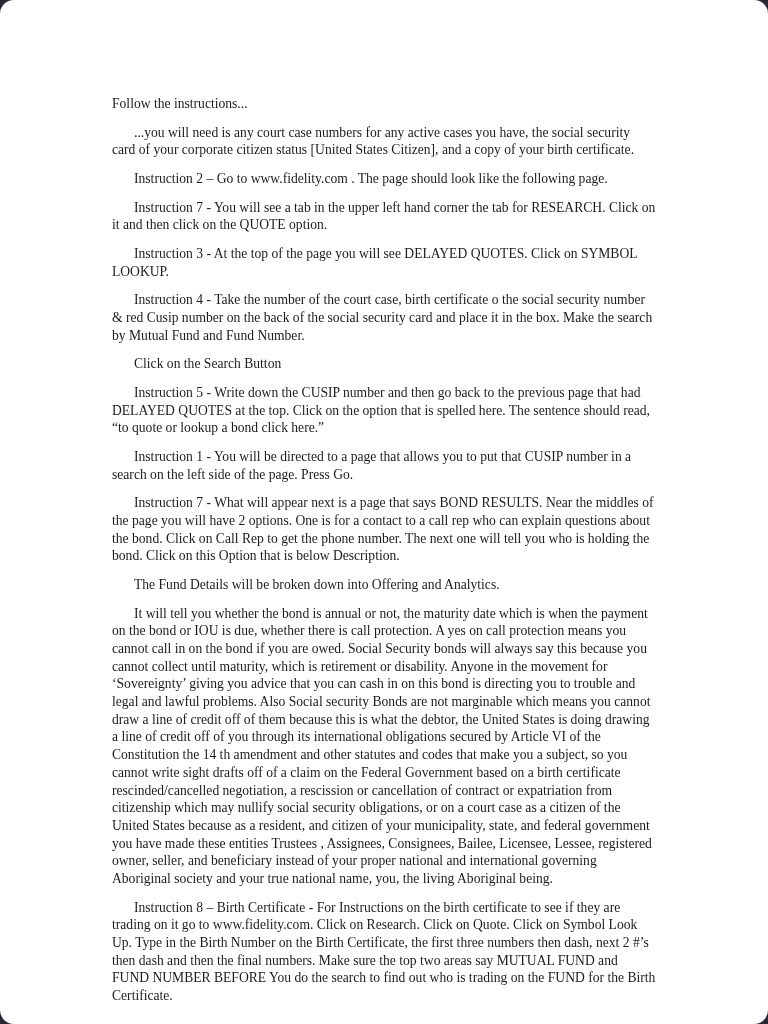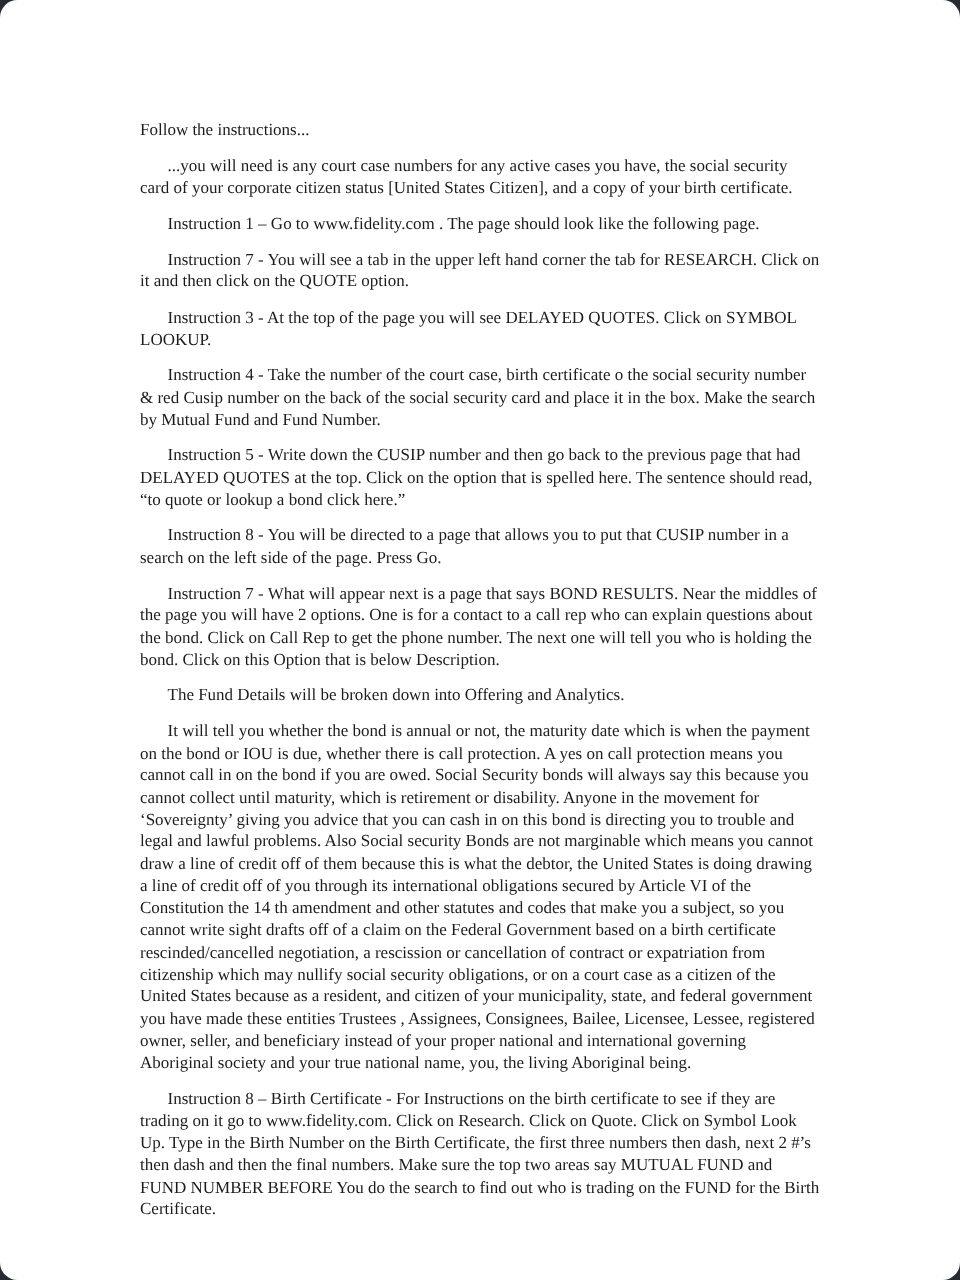--- a/index.html
+++ b/index.html
@@ -35,24 +35,25 @@
     text-indent: 0;
   }
 </style>
 </head>
 <body>
 
 <div class="page">
   <div class="doc-body">
     <p class="no-indent">Follow the instructions...</p>
     <p>...you will need is any court case numbers for any active cases you have, the social security card of your corporate citizen status [United States Citizen], and a copy of your birth certificate.</p>
-    <p>Instruction 1 – Go to www.fidelity.com . The page should look like the following page.</p>
+    <p>Instruction 2 – Go to www.fidelity.com . The page should look like the following page.</p>
     <p>Instruction 7 - You will see a tab in the upper left hand corner the tab for RESEARCH. Click on it and then click on the QUOTE option.</p>
     <p>Instruction 3 - At the top of the page you will see DELAYED QUOTES. Click on SYMBOL LOOKUP.</p>
     <p>Instruction 4 - Take the number of the court case, birth certificate o the social security number &amp; red Cusip number on the back of the social security card and place it in the box. Make the search by Mutual Fund and Fund Number.</p>
+    <p>Click on the Search Button</p>
     <p>Instruction 5 - Write down the CUSIP number and then go back to the previous page that had DELAYED QUOTES at the top. Click on the option that is spelled here. The sentence should read, “to quote or lookup a bond click here.”</p>
-    <p>Instruction 8 - You will be directed to a page that allows you to put that CUSIP number in a search on the left side of the page. Press Go.</p>
+    <p>Instruction 1 - You will be directed to a page that allows you to put that CUSIP number in a search on the left side of the page. Press Go.</p>
     <p>Instruction 7 - What will appear next is a page that says BOND RESULTS. Near the middles of the page you will have 2 options. One is for a contact to a call rep who can explain questions about the bond. Click on Call Rep to get the phone number. The next one will tell you who is holding the bond. Click on this Option that is below Description.</p>
     <p>The Fund Details will be broken down into Offering and Analytics.</p>
     <p>It will tell you whether the bond is annual or not, the maturity date which is when the payment on the bond or IOU is due, whether there is call protection. A yes on call protection means you cannot call in on the bond if you are owed. Social Security bonds will always say this because you cannot collect until maturity, which is retirement or disability. Anyone in the movement for ‘Sovereignty’ giving you advice that you can cash in on this bond is directing you to trouble and legal and lawful problems. Also Social security Bonds are not marginable which means you cannot draw a line of credit off of them because this is what the debtor, the United States is doing drawing a line of credit off of you through its international obligations secured by Article VI of the Constitution the 14 th amendment and other statutes and codes that make you a subject, so you cannot write sight drafts off of a claim on the Federal Government based on a birth certificate rescinded/cancelled negotiation, a rescission or cancellation of contract or expatriation from citizenship which may nullify social security obligations, or on a court case as a citizen of the United States because as a resident, and citizen of your municipality, state, and federal government you have made these entities Trustees , Assignees, Consignees, Bailee, Licensee, Lessee, registered owner, seller, and beneficiary instead of your proper national and international governing Aboriginal society and your true national name, you, the living Aboriginal being.</p>
     <p>Instruction 8 – Birth Certificate - For Instructions on the birth certificate to see if they are trading on it go to www.fidelity.com. Click on Research. Click on Quote. Click on Symbol Look Up. Type in the Birth Number on the Birth Certificate, the first three numbers then dash, next 2 #’s then dash and then the final numbers. Make sure the top two areas say MUTUAL FUND and FUND NUMBER BEFORE You do the search to find out who is trading on the FUND for the Birth Certificate.</p>
   </div>
 </div>
 
 </body></html>

